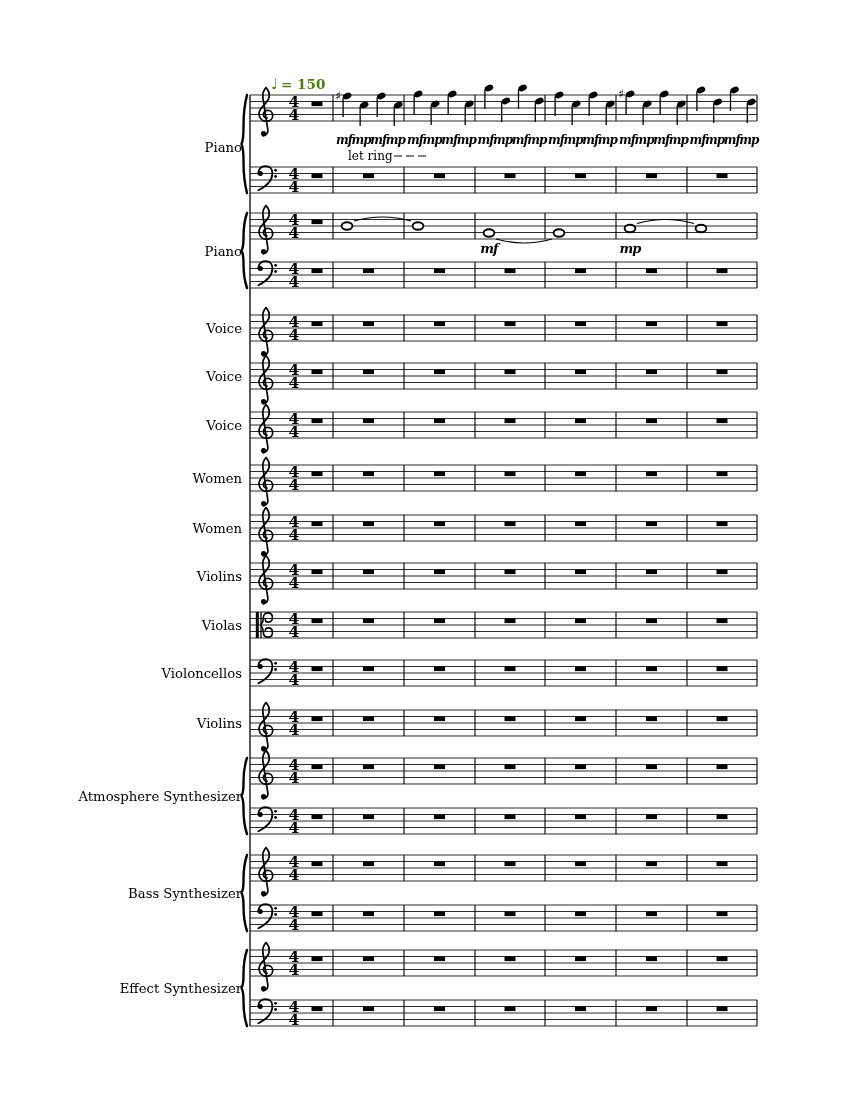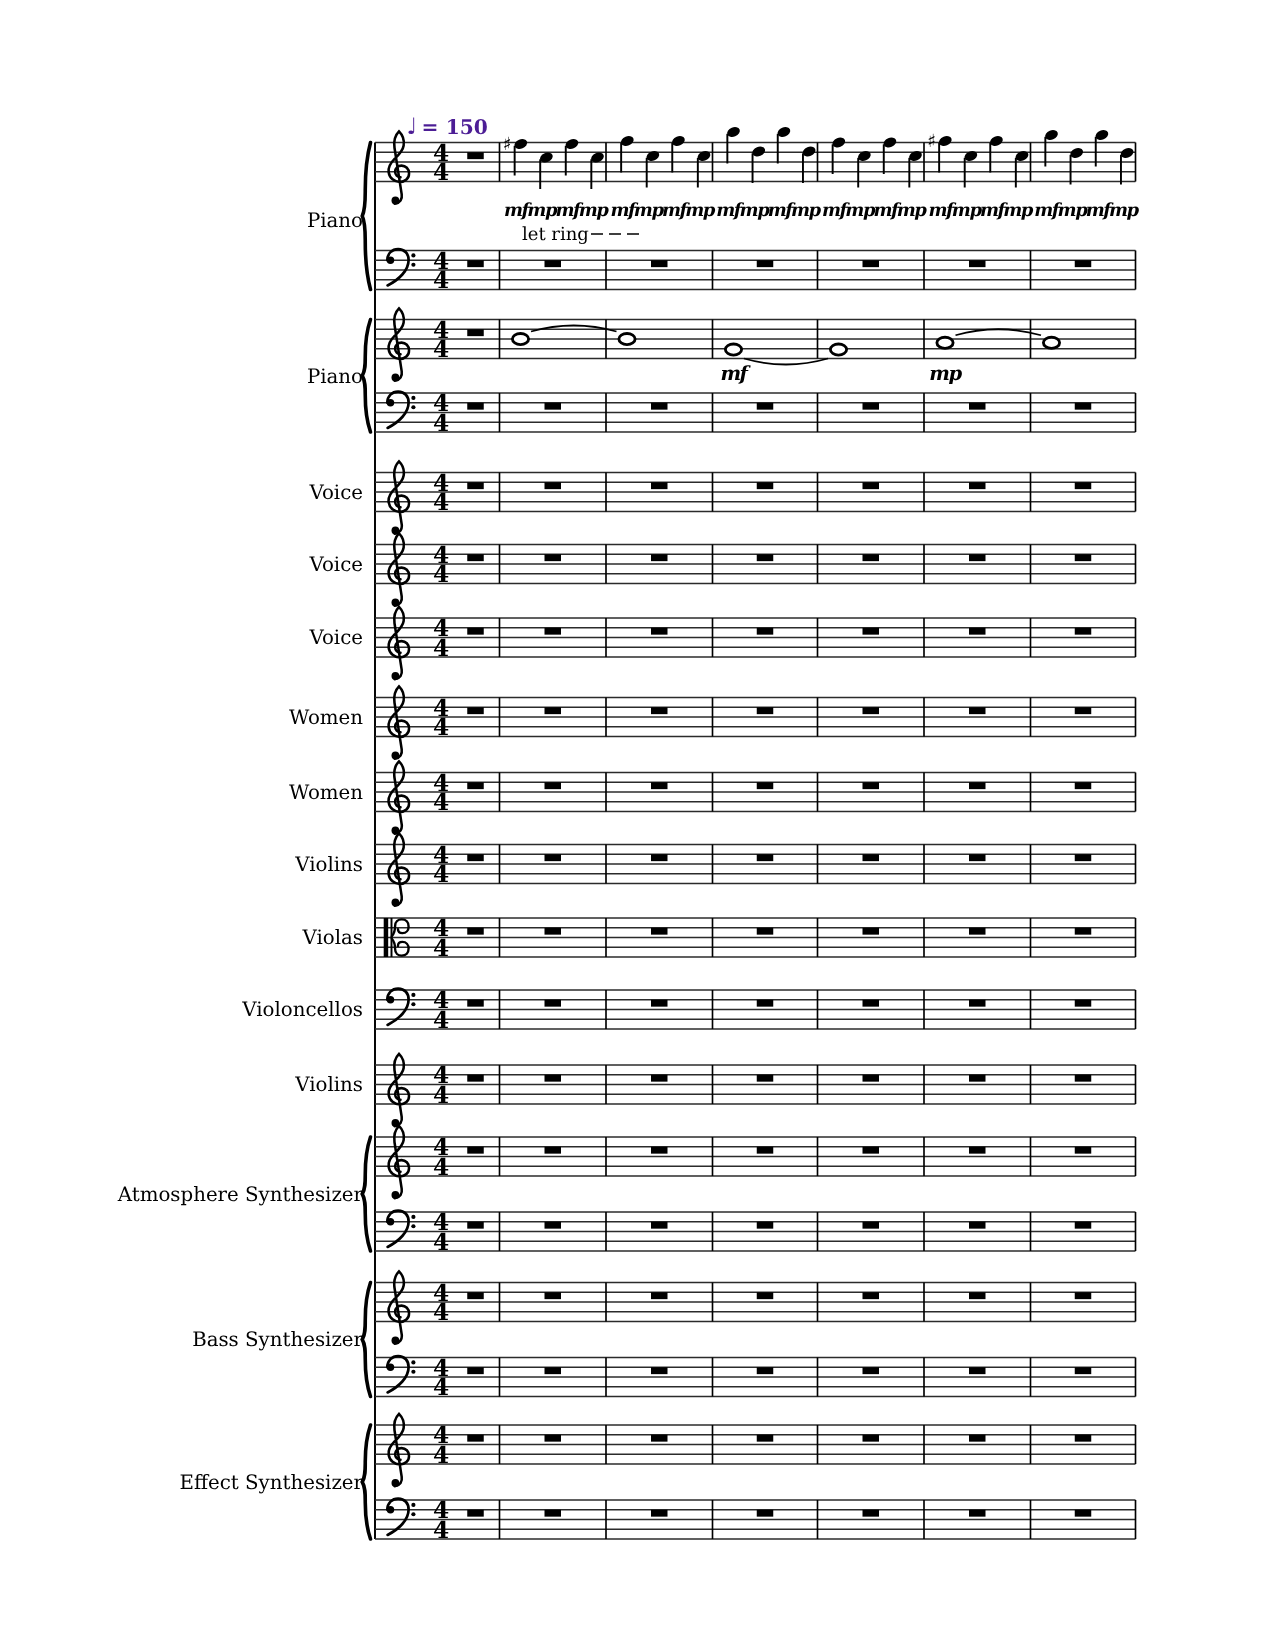--- a/index.html
+++ b/index.html
@@ -1,20 +1,20 @@
 <!DOCTYPE html>
 <html><head>
 <meta charset="utf-8">
 <style>
   html,body{margin:0;padding:0;background:#ffffff;}
   .page{position:relative;width:850px;height:1100px;background:#ffffff;overflow:hidden;
         font-family:"DejaVu Serif", serif;color:#000;}
   #score-svg{position:absolute;left:0;top:0;}
   .tempo{position:absolute;left:271px;top:75px;font-weight:bold;font-size:13.5px;
-         color:#4c1d95;white-space:nowrap;}
+         color:#4d7c0f;white-space:nowrap;}
   .tempo .glyph{font-family:"DejaVu Sans", sans-serif;font-size:15px;margin-right:3px;}
 </style>
 </head>
 <body>
 
 <div class="page">
   <svg id="score-svg" width="850" height="1100" viewBox="0 0 850 1100">
       <line x1="250" y1="95" x2="250" y2="1026" stroke="#000000" stroke-width="1.3"></line>
       <g>
         <text x="242" y="151.5" fill="#000000" font-size="13.2px" text-anchor="end" font-family="&quot;DejaVu Serif&quot;,serif">Piano</text>

